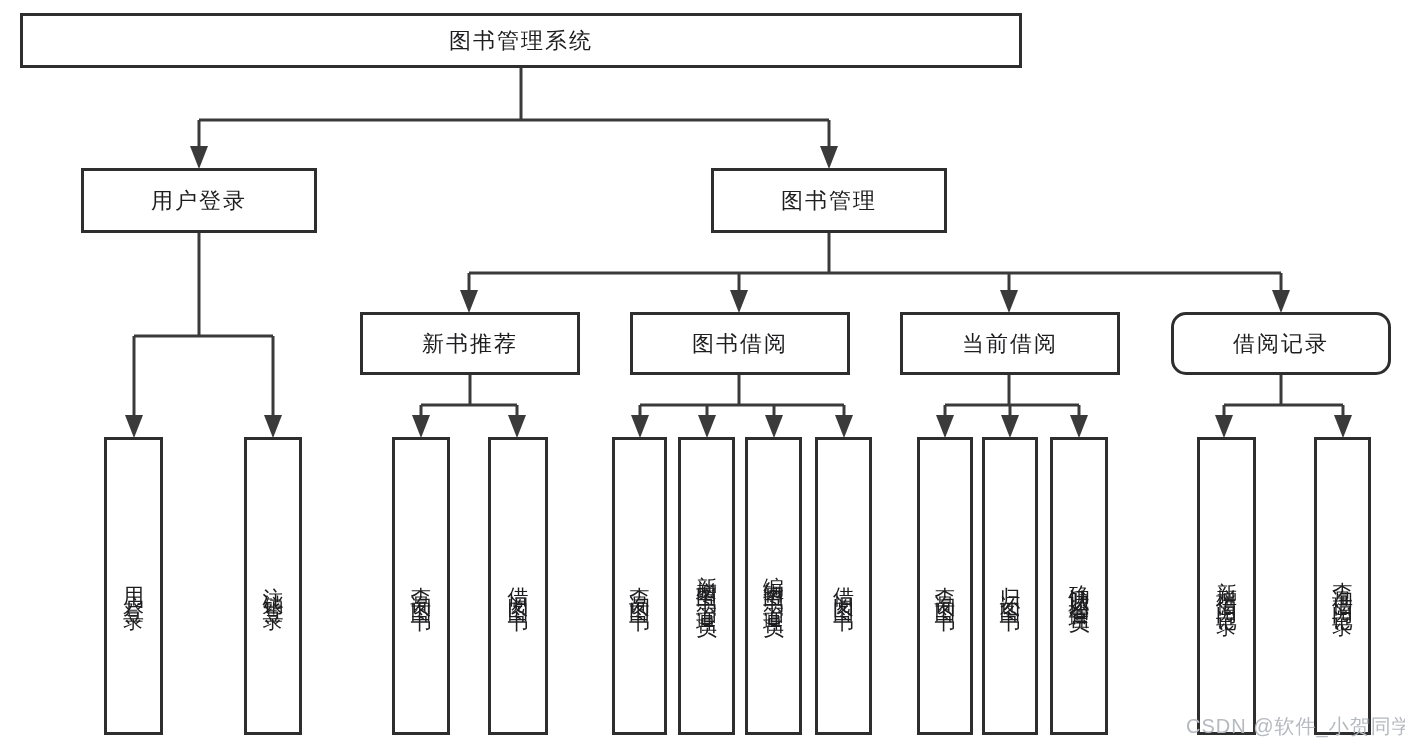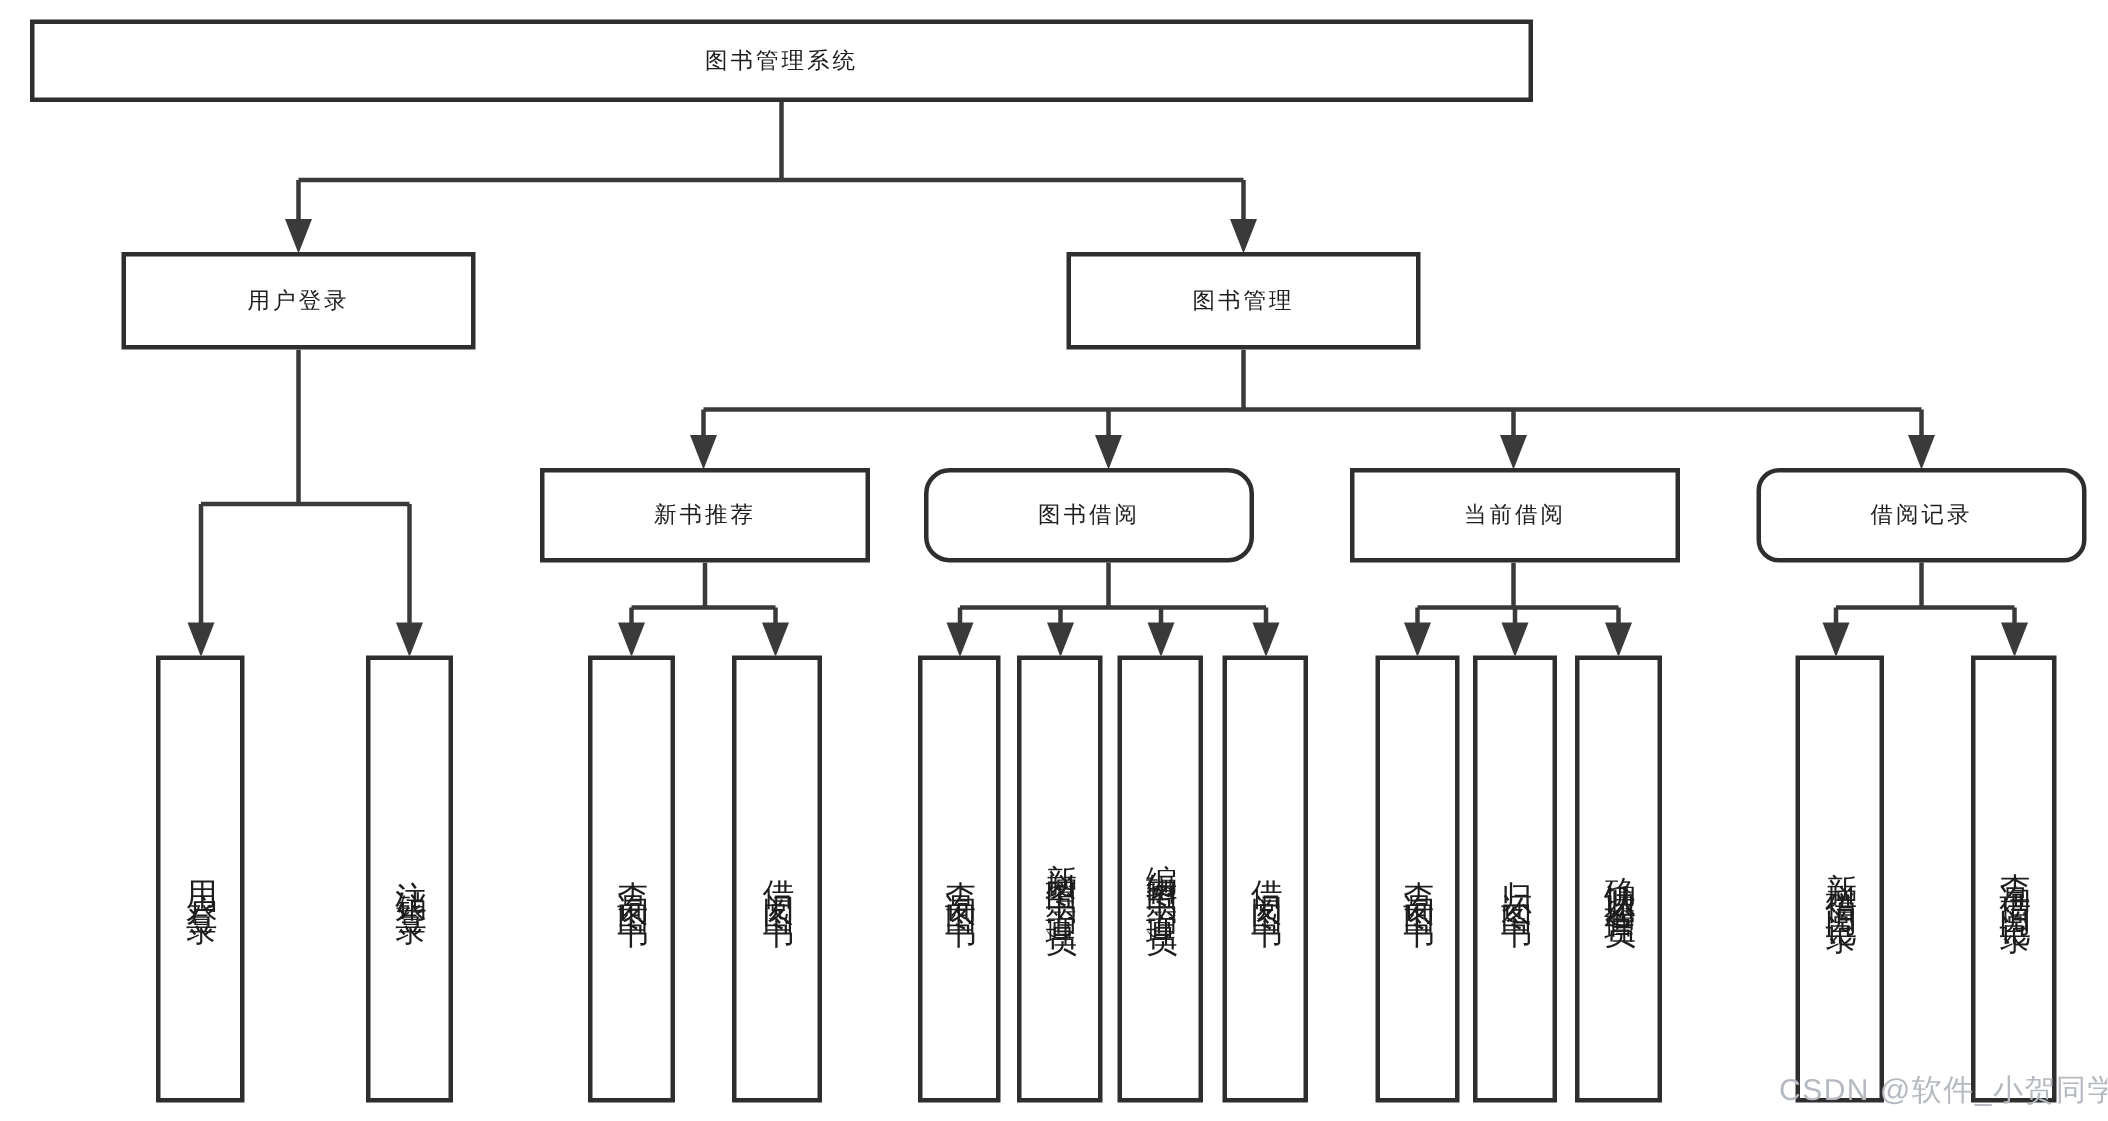--- a/index.html
+++ b/index.html
@@ -21,21 +21,21 @@
     box-sizing: border-box;
     background: #ffffff;
     border: 3px solid #2e2e2e;
     display: flex;
     align-items: center;
     justify-content: center;
     color: #1d1d1f;
     z-index: 2;
   }
   .h-label {
-    font-size: 15px;
+    font-size: 22px;
     letter-spacing: 2px;
     white-space: nowrap;
   }
   .v-label {
     writing-mode: vertical-rl;
     text-orientation: mixed;
     font-size: 21px;
     letter-spacing: 8px;
     white-space: nowrap;
   }
@@ -133,21 +133,21 @@
   <div class="box l2-box" style="left:81px;">
     <span class="h-label">用户登录</span>
   </div>
   <div class="box l2-box" style="left:711px;">
     <span class="h-label">图书管理</span>
   </div>
 
   <div class="box l3-box" style="left:360px;">
     <span class="h-label">新书推荐</span>
   </div>
-  <div class="box l3-box" style="left:616px;border-radius:17px;">
+  <div class="box l3-box" style="left:630px;">
     <span class="h-label">图书借阅</span>
   </div>
   <div class="box l3-box" style="left:900px;">
     <span class="h-label">当前借阅</span>
   </div>
   <div class="box l3-box" style="left:1171px;border-radius:15px;">
     <span class="h-label">借阅记录</span>
   </div>
 
   <div class="box leaf-box" style="left:104px;width:59px;">

